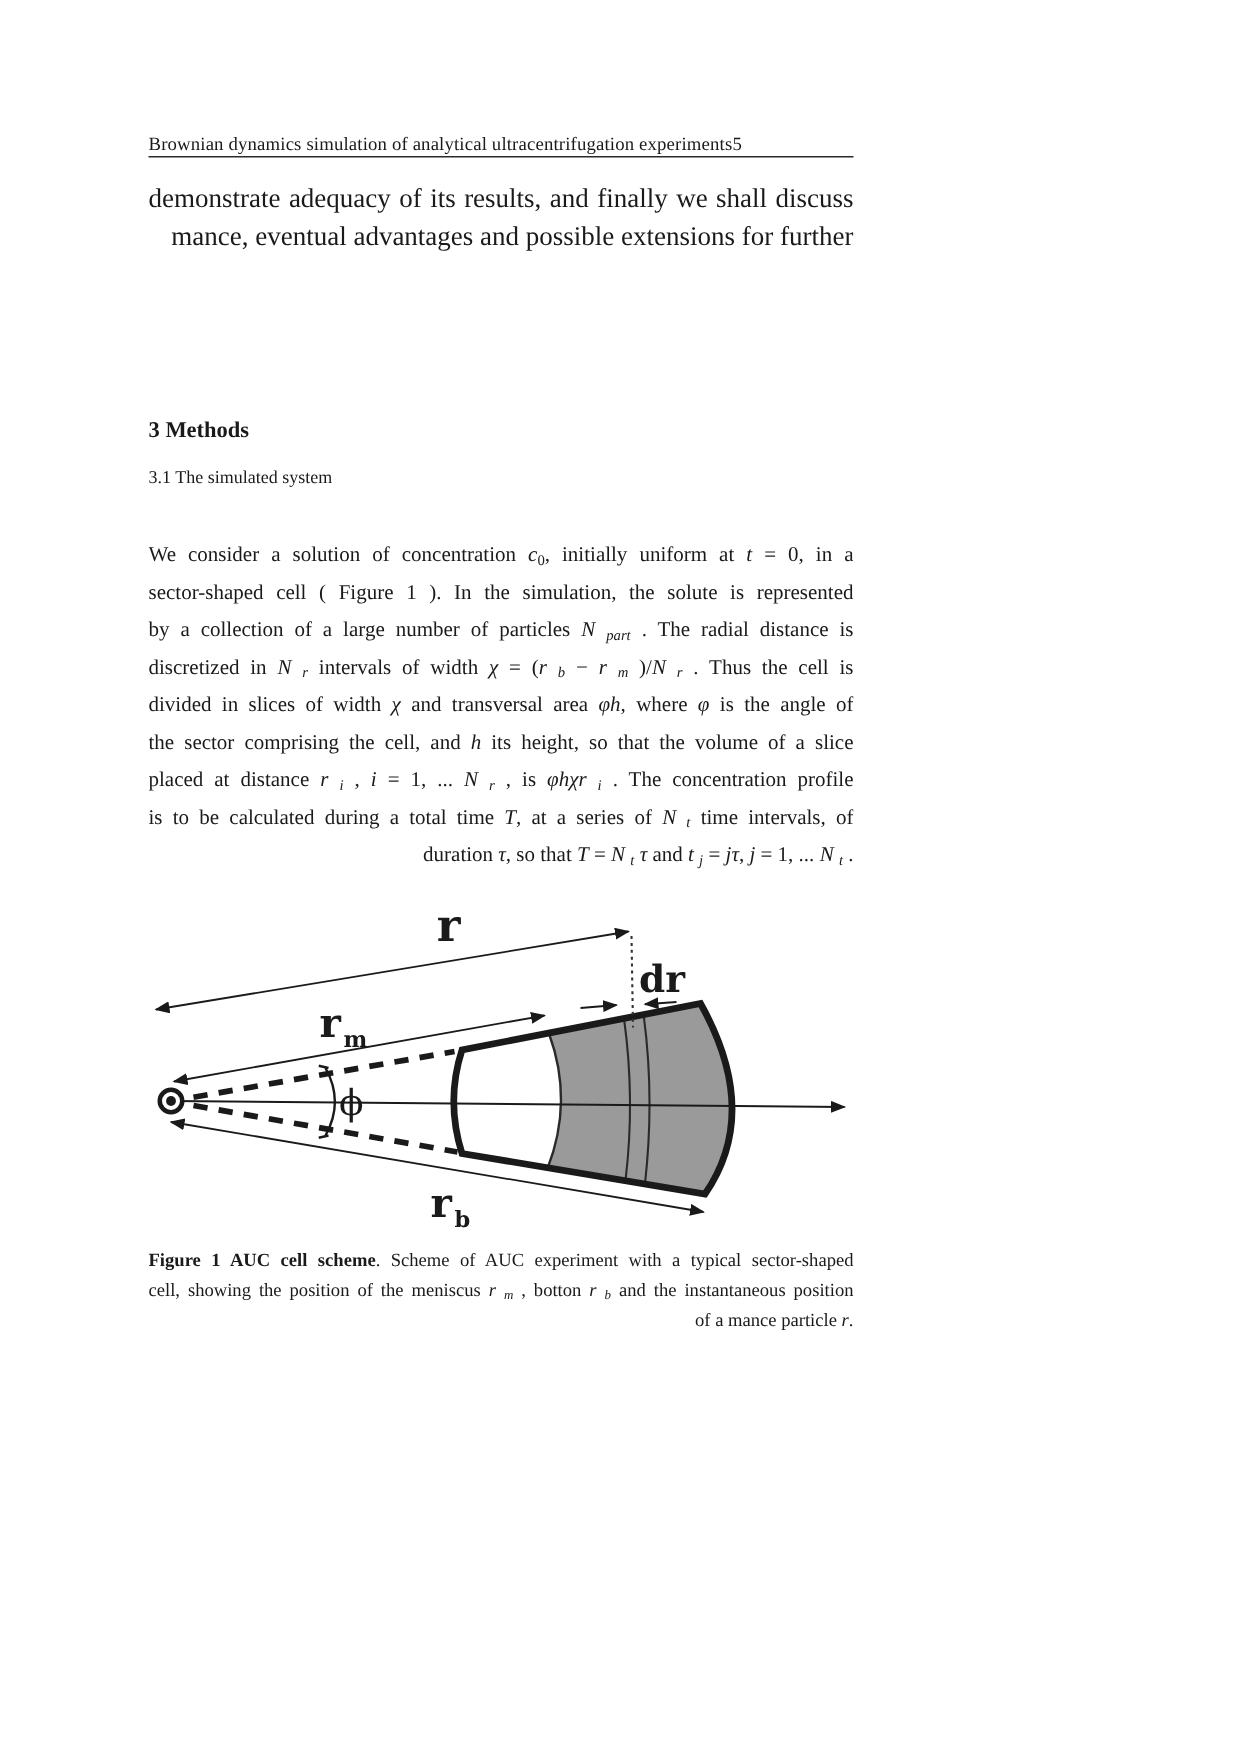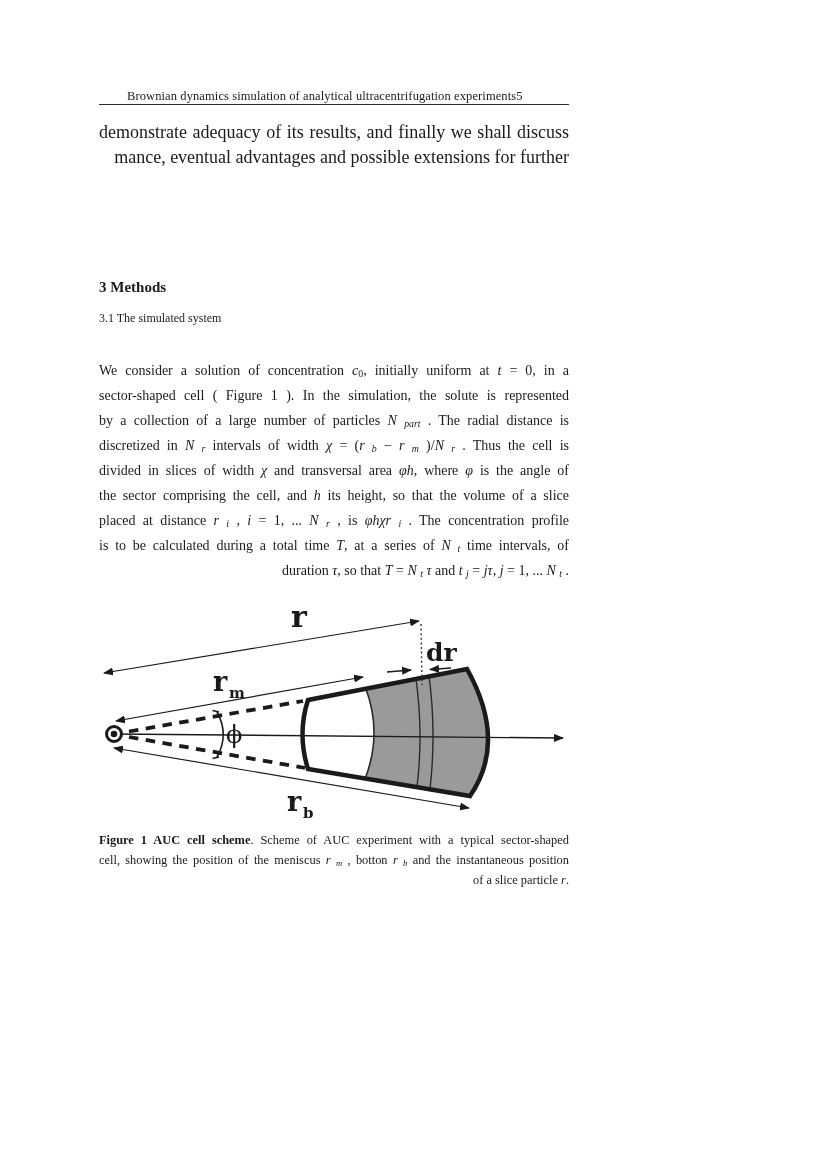--- a/index.html
+++ b/index.html
@@ -9,21 +9,21 @@
     background:#ffffff;
     font-family:"Liberation Serif","DejaVu Serif",serif;
     color:#1a1a1a;
     overflow:hidden;
     margin:0 auto;
   }
   .abs{position:absolute;}
   .header-row{
     left:99px;top:89px;width:470px;
     display:flex;align-items:baseline;
-    font-size:12.5px;letter-spacing:0.1px;margin-left:28px;
+    font-size:12.5px;letter-spacing:0.1px;
   }
   .header-rule{
     left:99px;top:104px;width:470px;height:0;
     border-top:1.2px solid #2a2a2a;
   }
   .intro-par{left:99px;top:120px;width:470px;font-size:18px;line-height:24.6px;}
   .intro-par .ln{height:24.6px;overflow:hidden;}
   .h-section{left:99px;top:279px;width:470px;font-size:15px;font-weight:bold;}
   .h-subsection{left:99px;top:311px;width:470px;font-size:12px;}
   .body-par{left:99px;top:358px;width:470px;font-size:14px;line-height:25px;}
@@ -112,16 +112,16 @@
       <line x1="322" y1="13" x2="323" y2="74" stroke="#333333" stroke-width="1.4" stroke-dasharray="2 2.6"></line>
       <text x="327" y="50" font-size="25" font-weight="bold" fill="#1a1a1a">dr</text>
       <line x1="288" y1="61" x2="312" y2="59" stroke="#1a1a1a" stroke-width="1.4" marker-end="url(#ah)"></line>
       <line x1="352" y1="57" x2="331" y2="58.5" stroke="#1a1a1a" stroke-width="1.4" marker-end="url(#ah)"></line>
     </svg>
   </div>
 
   <div class="abs caption">
     <div class="ln jl"><span class="mb">Figure 1 AUC cell scheme</span><span>. Scheme of AUC experiment with a typical sector-shaped</span></div>
     <div class="ln jl"><span>cell, showing the position of the meniscus </span><span class="mi">r</span><span> </span><span class="mi msub">m</span><span> , botton </span><span class="mi">r</span><span> </span><span class="mi msub">b</span><span> and the instantaneous position</span></div>
-    <div class="ln ll"><span>of a slice particle </span><span class="mi">r</span><span>.</span></div>
+    <div class="ln ll"><span>of a mance particle </span><span class="mi">r</span><span>.</span></div>
   </div>
 
 </div>
 
 </body></html>

